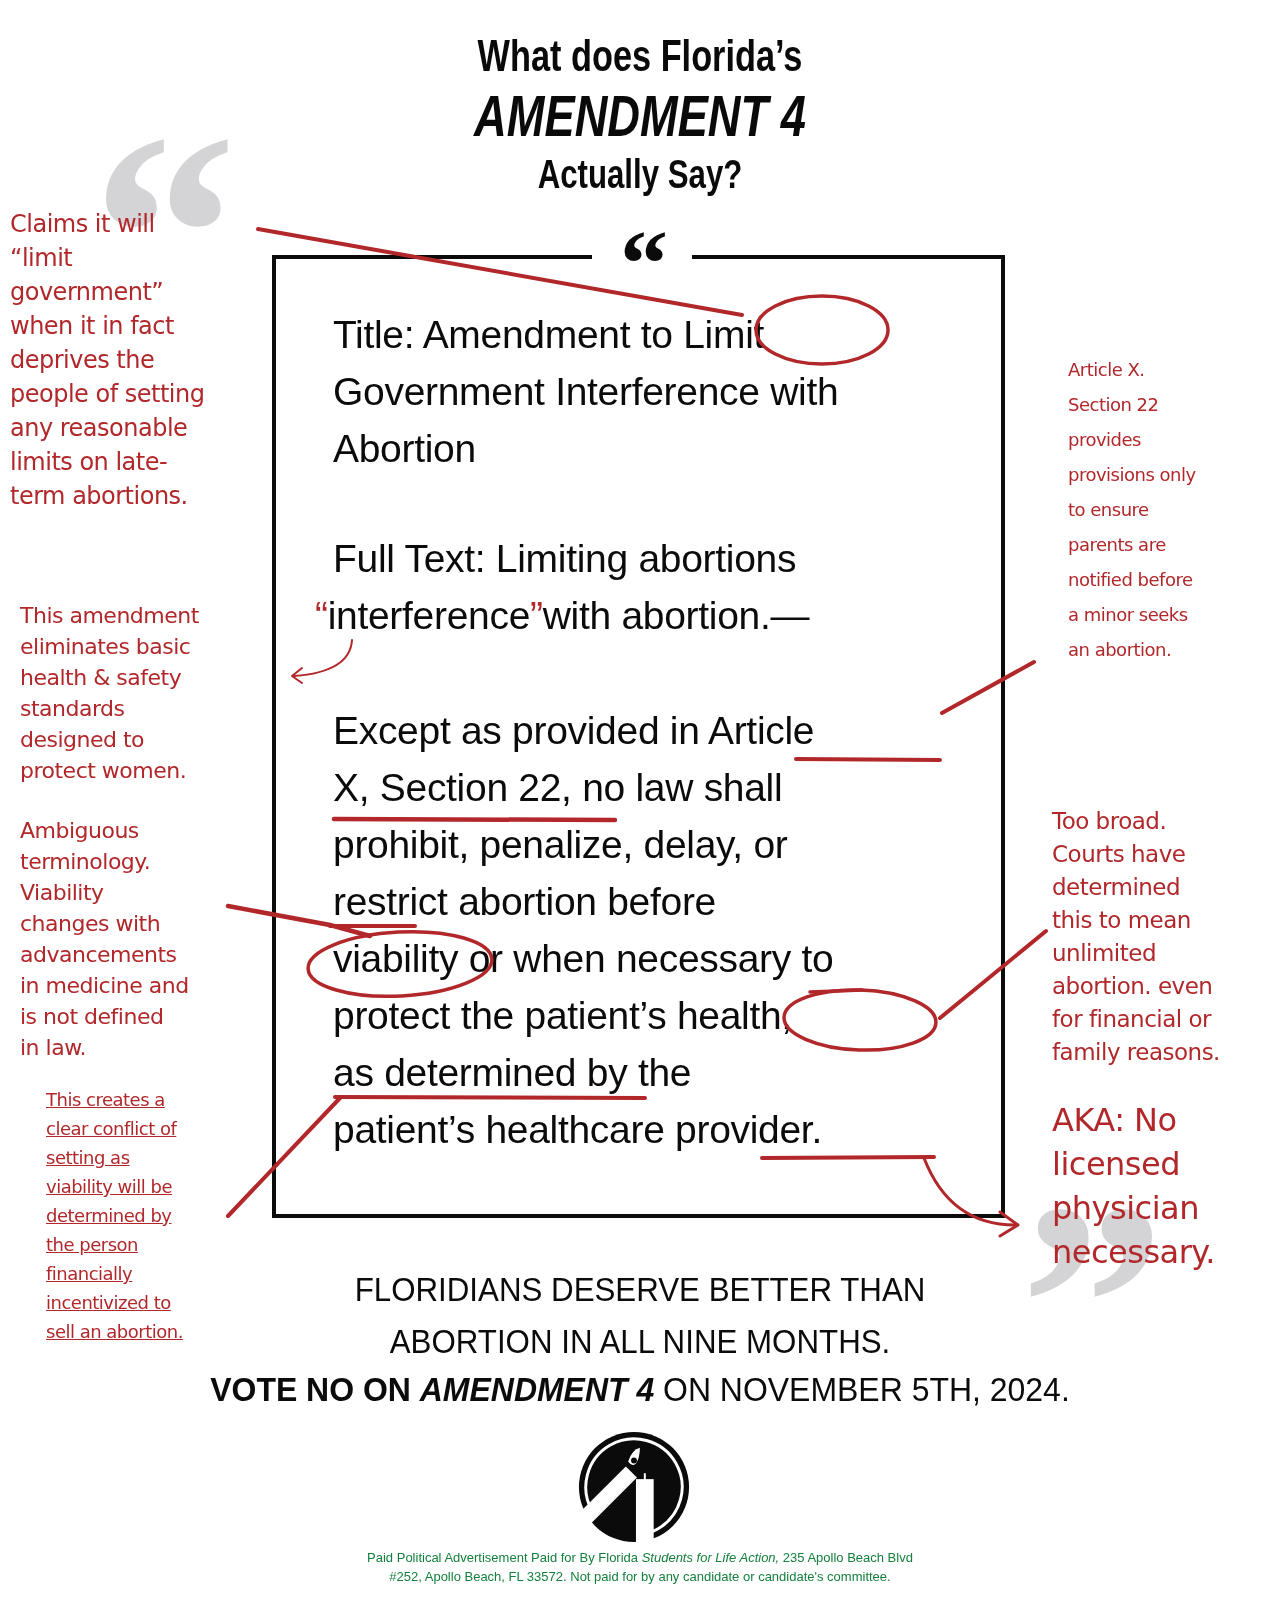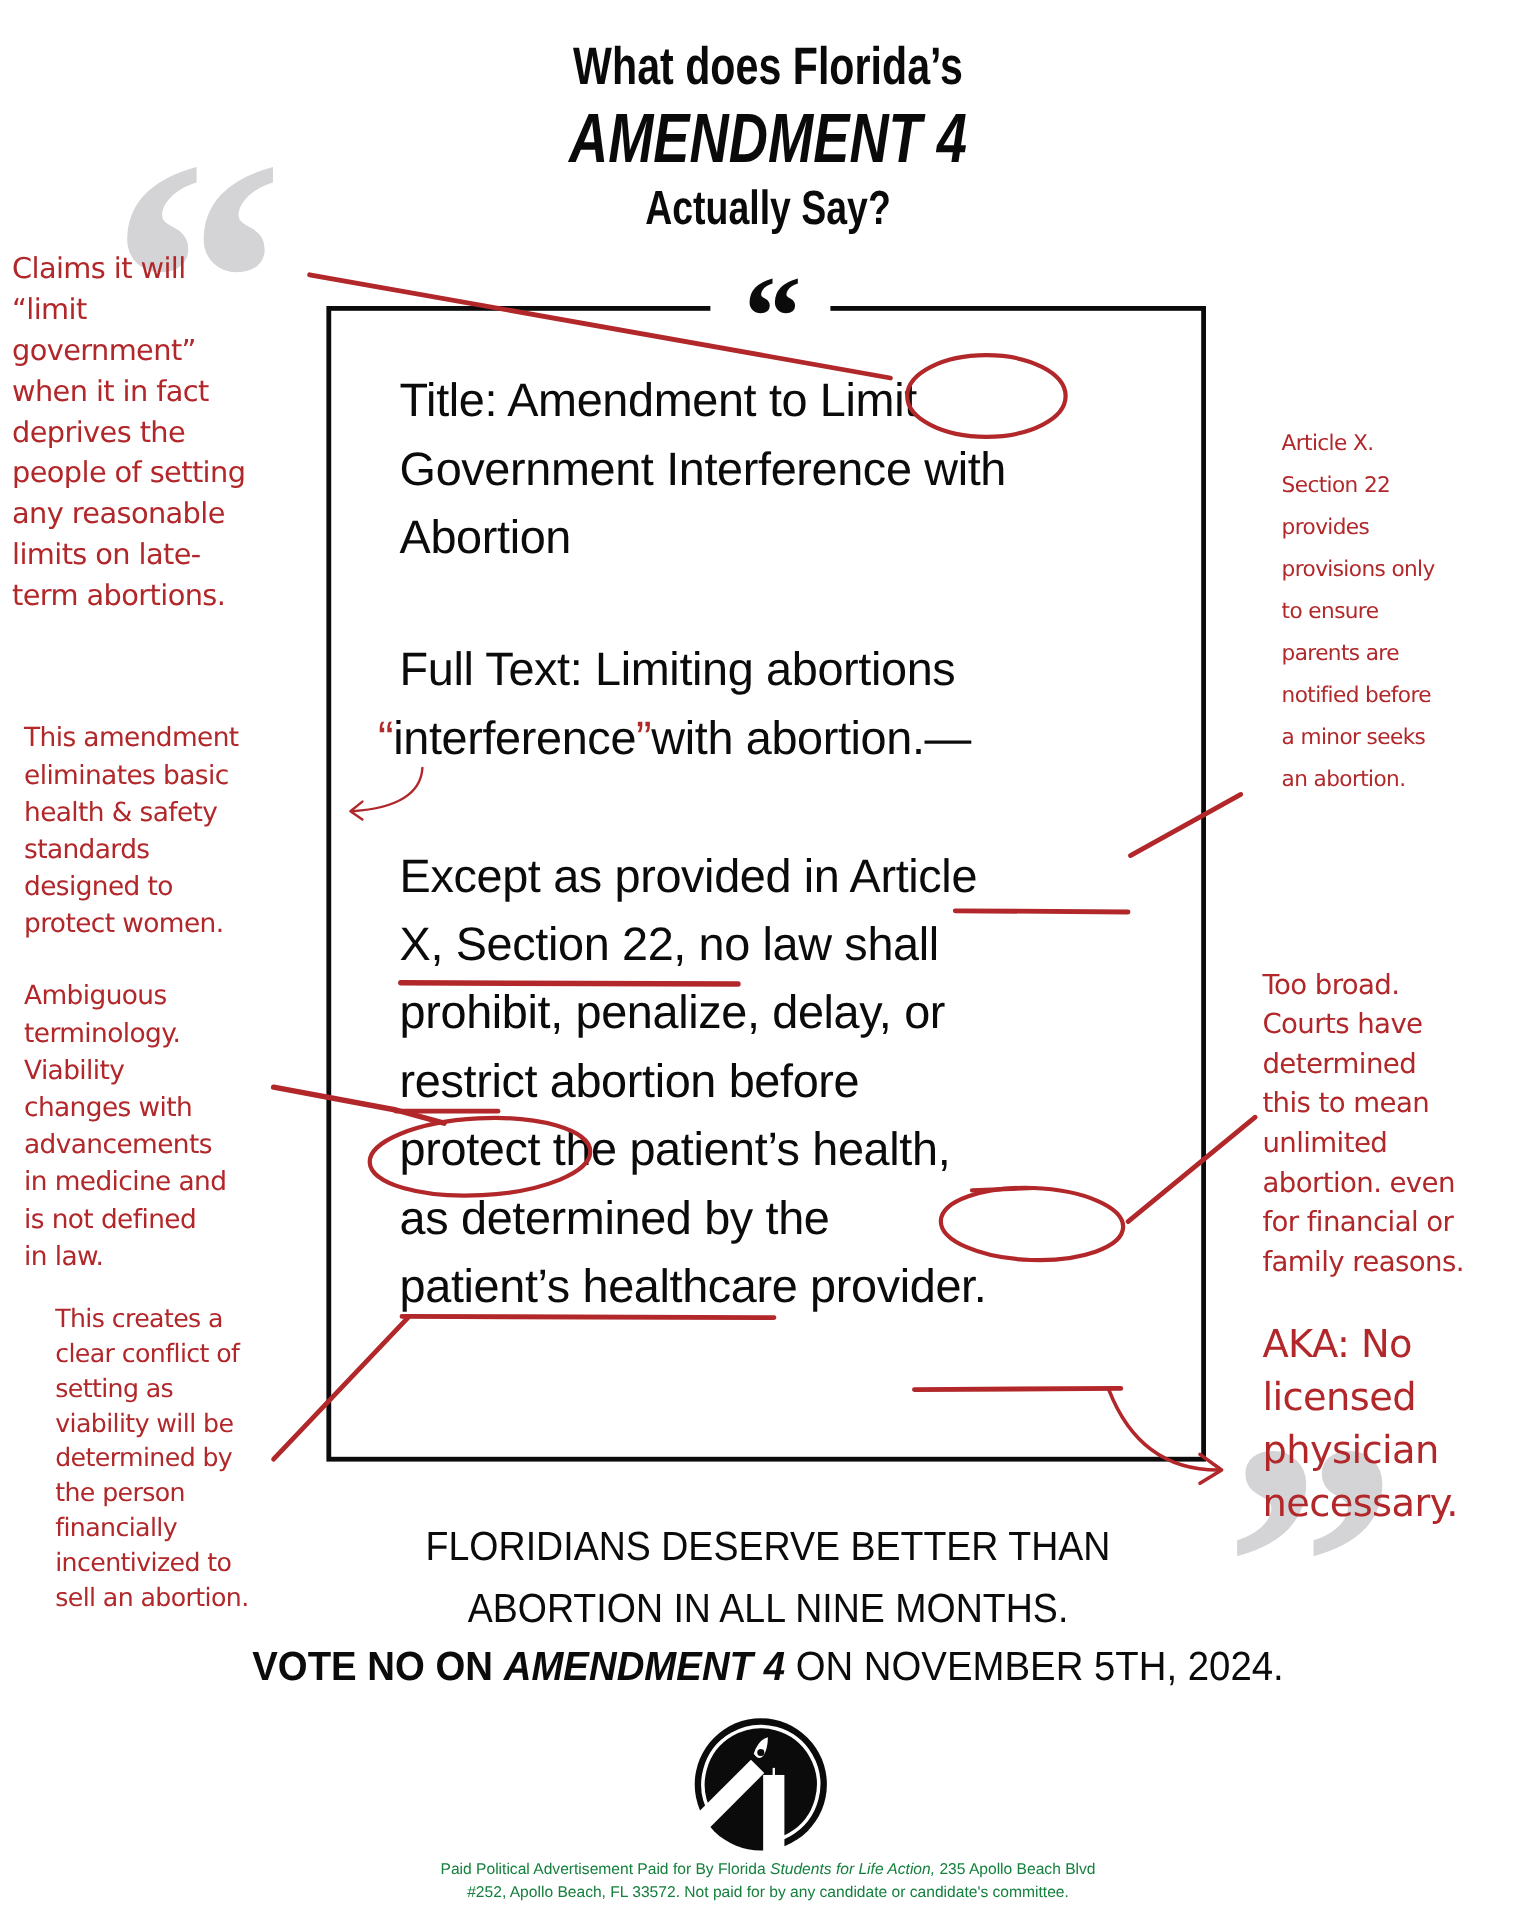--- a/index.html
+++ b/index.html
@@ -73,21 +73,21 @@
       font-family: "DejaVu Sans", sans-serif;
       color: #b1272a;
       font-size: 24px;
       line-height: 34px;
       letter-spacing: -0.5px;
     }
     .note.right-align { text-align: left; }
     .n-claims { left: 10px; width: 228px; top: 207px; }
     .n-eliminates { left: 20px; width: 218px; top: 600px; font-size: 22px; line-height: 31px; }
     .n-ambiguous { left: 20px; width: 208px; top: 815px; font-size: 22px; line-height: 31px; }
-    .n-conflict { left: 46px; width: 200px; top: 1085px; font-size: 21px; line-height: 29px; }
+    .n-conflict { left: 46px; width: 200px; top: 1085px; font-size: 18px; line-height: 29px; text-decoration: underline; }
     .n-article { left: 1052px; width: 220px; top: 352px; font-size: 18px; line-height: 35px; margin-left: 16px; }
     .n-toobroad { left: 1052px; width: 220px; top: 805px; font-size: 23px; line-height: 33px; }
     .n-aka { left: 1052px; width: 220px; top: 1098px; font-size: 32px; line-height: 44px; }
 
     
     .footer-msg {
       left: 0; width: 1280px; text-align: center;
       font-family: "Liberation Sans", sans-serif;
       color: #0b0b0b;
     }
@@ -130,20 +130,21 @@
 <div class="abs body-text bt2">
   <span class="line">Full Text: Limiting abortions</span>
   <span class="line" style="margin-left:-18px;"><span class="red-quote">“</span><span>interference</span><span class="red-quote">”</span><span>with abortion.—</span></span>
 </div>
 
 <div class="abs body-text bt3">
   <span class="line"><span>Except as provided in </span><span>Article</span></span>
   <span class="line"><span>X, Section 22</span><span>, no law shall</span></span>
   <span class="line">prohibit, penalize, delay, or</span>
   <span class="line">restrict abortion before</span>
+  <span class="line"><span>viability</span><span> or when necessary to</span></span>
   <span class="line"><span>protect the patient’s </span><span>health,</span></span>
   <span class="line"><span>as </span><span>determined</span><span> by the</span></span>
   <span class="line"><span>patient’s healthcare </span><span>provider</span><span>.</span></span>
 </div>
 
 <div class="abs note right-align n-claims">
   <div>Claims it will</div>
   <div>“limit</div>
   <div>government”</div>
   <div>when it in fact</div>

